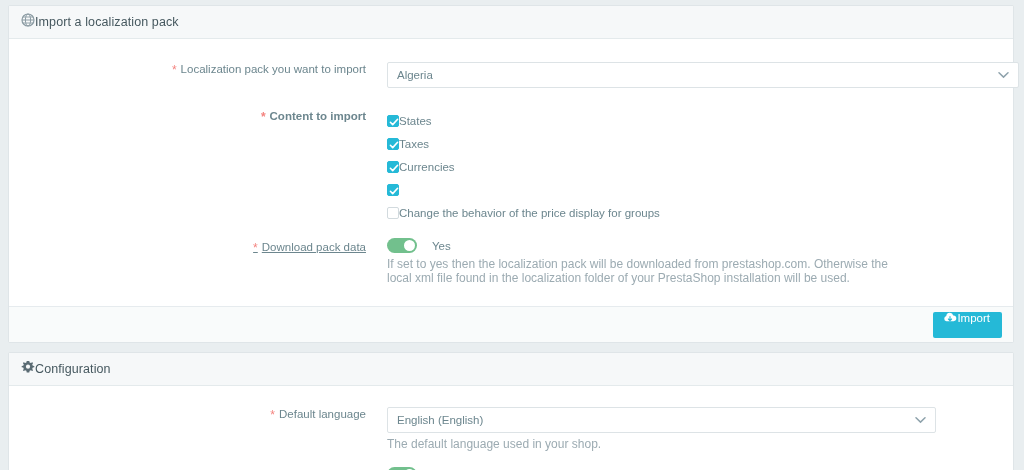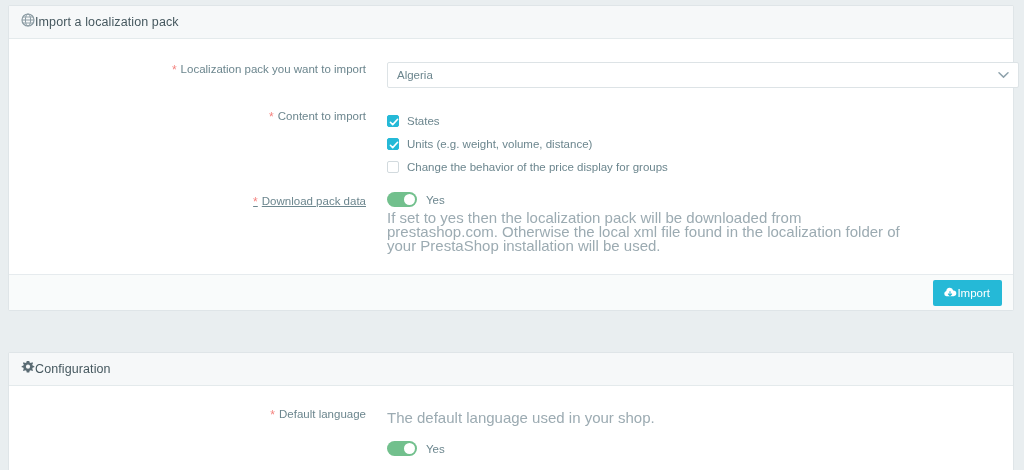--- a/index.html
+++ b/index.html
@@ -93,21 +93,20 @@
   }
   .sel-w1 { width: 632px; }
   .sel-w2 { width: 549px; }
 
   
   .cbx-list { margin-top: 1px; }
   .cbx-row {
     display: flex;
     align-items: center;
     height: 23px;
-    gap: 8px;
   }
   .cbx {
     width: 12px; height: 12px;
     border-radius: 2px;
     flex: 0 0 12px;
     position: relative;
     background: #25b9d7;
     border: 1px solid #25b9d7;
   }
   .cbx.off { background: #fff; border: 1px solid #d2dade; }
@@ -117,57 +116,57 @@
     width: 100%; height: 100%;
     line-height: 0;
   }
   .cbx-lbl {
     font-size: 11.5px;
     color: #6c868e;
     white-space: nowrap;
   }
 
   
-  .tgl-wrap { display: flex; align-items: center; gap: 9px; }
+  .tgl-wrap { display: flex; align-items: center; gap: 15px; }
   .tgl {
     width: 30px; height: 15px;
     border-radius: 8px;
     background: #72c08d;
     position: relative;
   }
   .tgl .knob {
     position: absolute;
     width: 11px; height: 11px;
     border-radius: 50%;
     background: #fff;
     top: 2px; right: 2px;
   }
   .tgl-lbl { font-size: 11.5px; color: #6c868e; }
 
   
   .help {
-    font-size: 15px;
+    font-size: 12px;
     color: #9cabb2;
     line-height: 14px;
     max-width: 520px;
     margin-top: 4px;
   }
 
   
   .btn-import {
     background: #25b9d7;
     border: none;
     border-radius: 2px;
     color: #fff;
     font-size: 11.5px;
     font-family: "Liberation Sans", sans-serif;
     height: 26px;
     padding: 0 12px 0 10px;
     display: flex;
-    align-items: center;
+    align-items: flex-start;
     cursor: pointer;
   }
   .btn-import .cloud { line-height: 0; }
 </style>
 </head>
 <body>
 
 <div class="page">
 
   <div class="panel" style="top:5px;">
@@ -196,49 +195,68 @@
             <span class="chev">
               <svg width="11" height="7" viewBox="0 0 11 7">
                 <path d="M1 1.3 L5.5 5.6 L10 1.3" fill="none" stroke="#8fa3ac" stroke-width="1.5" stroke-linecap="round"></path>
               </svg>
             </span>
           </div>
         </div>
       </div>
 
       <div class="form-row" style="margin-bottom:14px;">
-        <div class="lbl-col" style="padding-top:1px;">
+        <div class="lbl-col" style="padding-top:1px;font-weight:bold;">
           <span class="req">*</span><span>Content to import</span>
         </div>
         <div class="ctl-col">
           <div class="cbx-list">
 
             <div class="cbx-row">
               <span class="cbx">
                 <span class="tick">
                   <svg width="12" height="12" viewBox="0 0 12 12">
                     <path d="M2.4 6.3 L4.7 8.6 L9.6 3.3" fill="none" stroke="#ffffff" stroke-width="1.6" stroke-linecap="round" stroke-linejoin="round"></path>
                   </svg>
                 </span>
               </span>
               <span class="cbx-lbl">States</span>
             </div>
 
-
-
-
             <div class="cbx-row">
               <span class="cbx">
                 <span class="tick">
                   <svg width="12" height="12" viewBox="0 0 12 12">
                     <path d="M2.4 6.3 L4.7 8.6 L9.6 3.3" fill="none" stroke="#ffffff" stroke-width="1.6" stroke-linecap="round" stroke-linejoin="round"></path>
                   </svg>
                 </span>
               </span>
-              <span class="cbx-lbl">Units (e.g. weight, volume, distance)</span>
+              <span class="cbx-lbl">Taxes</span>
+            </div>
+
+            <div class="cbx-row">
+              <span class="cbx">
+                <span class="tick">
+                  <svg width="12" height="12" viewBox="0 0 12 12">
+                    <path d="M2.4 6.3 L4.7 8.6 L9.6 3.3" fill="none" stroke="#ffffff" stroke-width="1.6" stroke-linecap="round" stroke-linejoin="round"></path>
+                  </svg>
+                </span>
+              </span>
+              <span class="cbx-lbl">Currencies</span>
+            </div>
+
+
+            <div class="cbx-row">
+              <span class="cbx">
+                <span class="tick">
+                  <svg width="12" height="12" viewBox="0 0 12 12">
+                    <path d="M2.4 6.3 L4.7 8.6 L9.6 3.3" fill="none" stroke="#ffffff" stroke-width="1.6" stroke-linecap="round" stroke-linejoin="round"></path>
+                  </svg>
+                </span>
+              </span>
             </div>
 
             <div class="cbx-row">
               <span class="cbx off"></span>
               <span class="cbx-lbl">Change the behavior of the price display for groups</span>
             </div>
 
           </div>
         </div>
       </div>
@@ -290,20 +308,28 @@
       <span class="hdr-title">Configuration</span>
     </div>
 
     <div class="panel-body" style="padding:21px 0 20px 0;">
 
       <div class="form-row" style="margin-bottom:16px;">
         <div class="lbl-col">
           <span class="req">*</span><span>Default language</span>
         </div>
         <div class="ctl-col">
+          <div class="sel sel-w2">
+            <span>English (English)</span>
+            <span class="chev">
+              <svg width="11" height="7" viewBox="0 0 11 7">
+                <path d="M1 1.3 L5.5 5.6 L10 1.3" fill="none" stroke="#8fa3ac" stroke-width="1.5" stroke-linecap="round"></path>
+              </svg>
+            </span>
+          </div>
           <div class="help">The default language used in your shop.</div>
         </div>
       </div>
 
       <div class="form-row">
         <div class="lbl-col" style="padding-top:2px;">
           
         </div>
         <div class="ctl-col">
           <div class="tgl-wrap">

